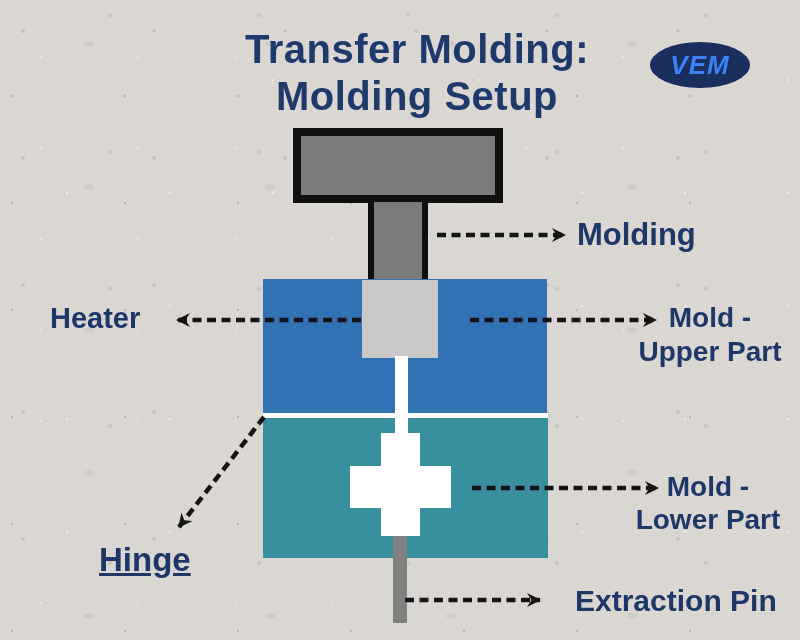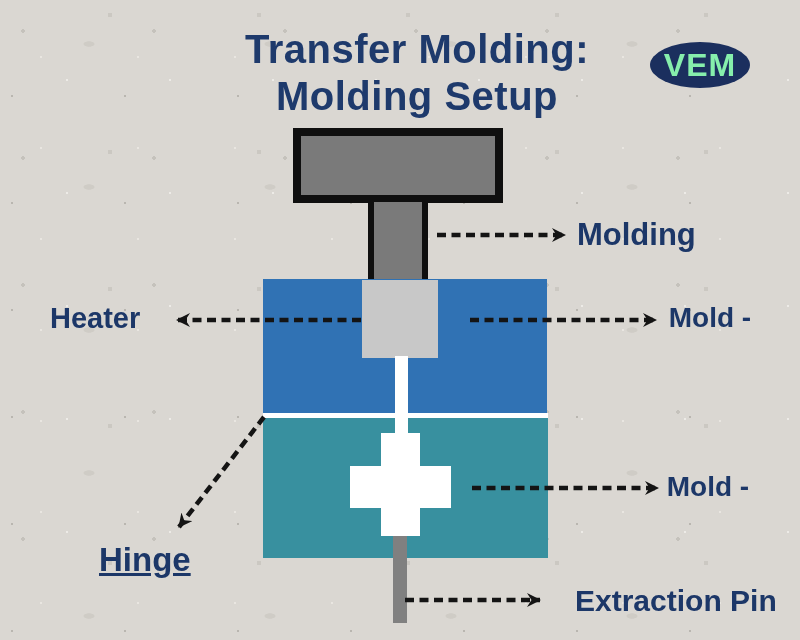--- a/index.html
+++ b/index.html
@@ -29,22 +29,22 @@
     letter-spacing:0.5px;
     padding-left:27px;
   }
   
   .logo{
     left:650px;top:42px;width:100px;height:46px;
     background:#1b2f5e;border-radius:50%;
     display:flex;align-items:center;justify-content:center;
   }
   .logo-text{
-    color:#86efac;font-weight:bold;
-    font-size:32px;letter-spacing:1px;
+    color:#3b82f6;font-weight:bold;font-style:italic;
+    font-size:26px;letter-spacing:1px;
   }
   
   .plunger-bar{
     left:293px;top:128px;width:210px;height:75px;
     box-sizing:border-box;background:#7a7a7a;border:8px solid #0f0f0f;
   }
   .plunger-stem{
     left:368px;top:202px;width:60px;height:79px;
     box-sizing:border-box;background:#7a7a7a;
     border-left:6px solid #0f0f0f;border-right:6px solid #0f0f0f;
@@ -109,20 +109,22 @@
     <path class="arrow" d="M470,320 L656,320" marker-end="url(#ah)"></path>
     <path class="arrow" d="M472,488 L658,488" marker-end="url(#ah)"></path>
     <path class="arrow" d="M405,600 L540,600" marker-end="url(#ah)"></path>
     <path class="arrow" d="M264,417 L179,527" marker-end="url(#ah)"></path>
   </svg>
 
   <div class="abs callout lbl-plunger">Molding</div>
   <div class="abs callout lbl-heater">Heater</div>
   <div class="abs callout lbl-mold-upper">
     <div>Mold -</div>
+    <div>Upper Part</div>
   </div>
   <div class="abs callout lbl-mold-lower">
     <div>Mold -</div>
+    <div>Lower Part</div>
   </div>
   <div class="abs callout lbl-hinge">Hinge</div>
   <div class="abs callout lbl-extraction">Extraction Pin</div>
 
 </div>
 
 </body></html>

